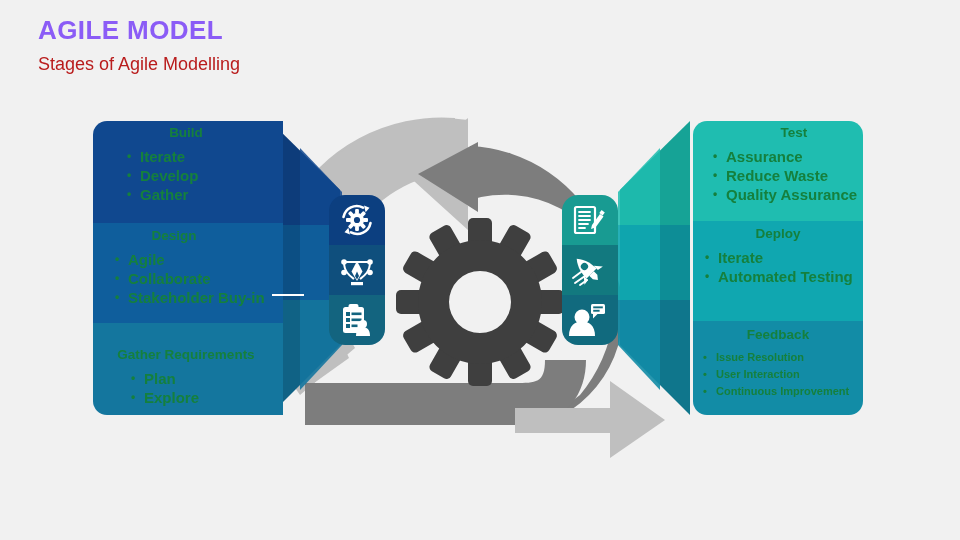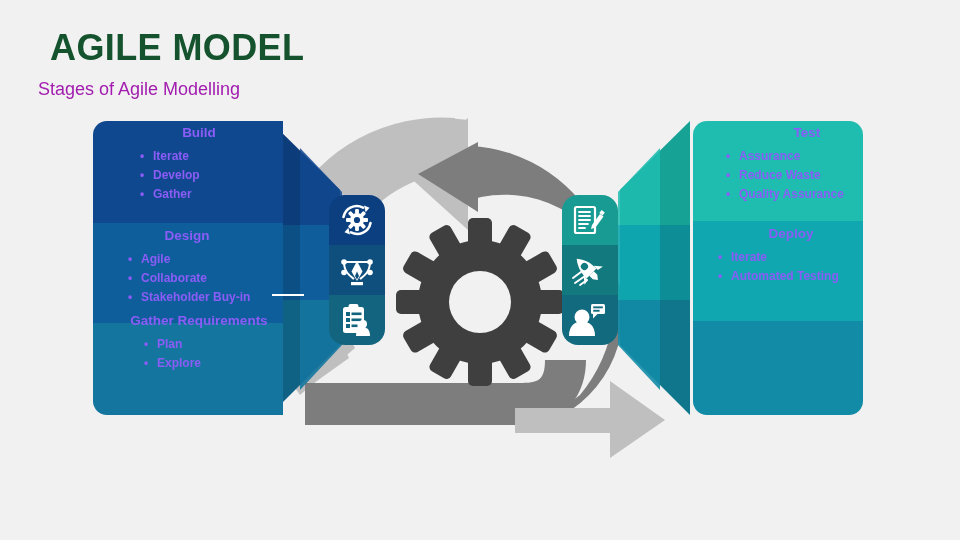--- a/index.html
+++ b/index.html
@@ -9,42 +9,42 @@
     background:#f1f1f1;
     font-family:"Liberation Sans", sans-serif;
     overflow:hidden;
     position:relative;
   }
   #slide{position:absolute;left:0;top:0;width:960px;height:540px;}
 
   
   #header{position:absolute;left:38px;top:16px;width:600px;}
   #title{
-    font-size:36px;font-weight:bold;color:#14532d;
-    letter-spacing:.4px;line-height:1.1;margin:12px;
+    font-size:26px;font-weight:bold;color:#8b5cf6;
+    letter-spacing:.4px;line-height:1.1;margin:0;
   }
   #subtitle{
-    font-size:18px;font-weight:normal;color:#a21caf;
+    font-size:18px;font-weight:normal;color:#b91c1c;
     margin:10px 0 0 0;line-height:1.1;
   }
 
   
   #art{position:absolute;left:0;top:0;width:960px;height:540px;}
 
   
-  .panel-text{position:absolute;color:#8b5cf6;padding-left:13px;}
+  .panel-text{position:absolute;color:#15803d;}
   .panel-title{
     font-size:13.5px;font-weight:bold;text-align:center;
     line-height:1.1;white-space:nowrap;
   }
   .panel-list{
     list-style:none;margin:6px 0 0 0;padding:0;
   }
   .panel-list li{
-    font-size:12px;font-weight:bold;line-height:19px;
+    font-size:15px;font-weight:bold;line-height:19px;
     white-space:nowrap;position:relative;padding-left:13px;
   }
   .panel-list li:before{
     content:"\2022";position:absolute;left:0;top:0;
     font-size:12px;line-height:19px;
   }
   .panel-list.small li{font-size:11px;line-height:17px;}
   .panel-list.small li:before{font-size:11px;line-height:17px;}
 
   
@@ -300,21 +300,21 @@
 
   <div class="panel-text left" style="left:81px;top:229px;width:186px;">
     <div class="panel-title">Design</div>
     <ul class="panel-list" style="margin-left:34px;">
       <li>Agile</li>
       <li>Collaborate</li>
       <li>Stakeholder Buy-in</li>
     </ul>
   </div>
 
-  <div class="panel-text left" style="left:93px;top:314px;width:186px;">
+  <div class="panel-text left" style="left:93px;top:348px;width:186px;">
     <div class="panel-title">Gather Requirements</div>
     <ul class="panel-list" style="margin-left:38px;">
       <li>Plan</li>
       <li>Explore</li>
     </ul>
   </div>
 
   <div class="panel-text right" style="left:693px;top:126px;width:202px;">
     <div class="panel-title">Test</div>
     <ul class="panel-list" style="margin-left:20px;">
@@ -325,14 +325,22 @@
   </div>
 
   <div class="panel-text right" style="left:693px;top:227px;width:170px;">
     <div class="panel-title">Deploy</div>
     <ul class="panel-list" style="margin-left:12px;">
       <li>Iterate</li>
       <li>Automated Testing</li>
     </ul>
   </div>
 
+  <div class="panel-text right" style="left:693px;top:328px;width:170px;">
+    <div class="panel-title">Feedback</div>
+    <ul class="panel-list small" style="margin-left:10px;">
+      <li>Issue Resolution</li>
+      <li>User Interaction</li>
+      <li>Continuous Improvement</li>
+    </ul>
+  </div>
 
 </div>
 
 </body></html>

